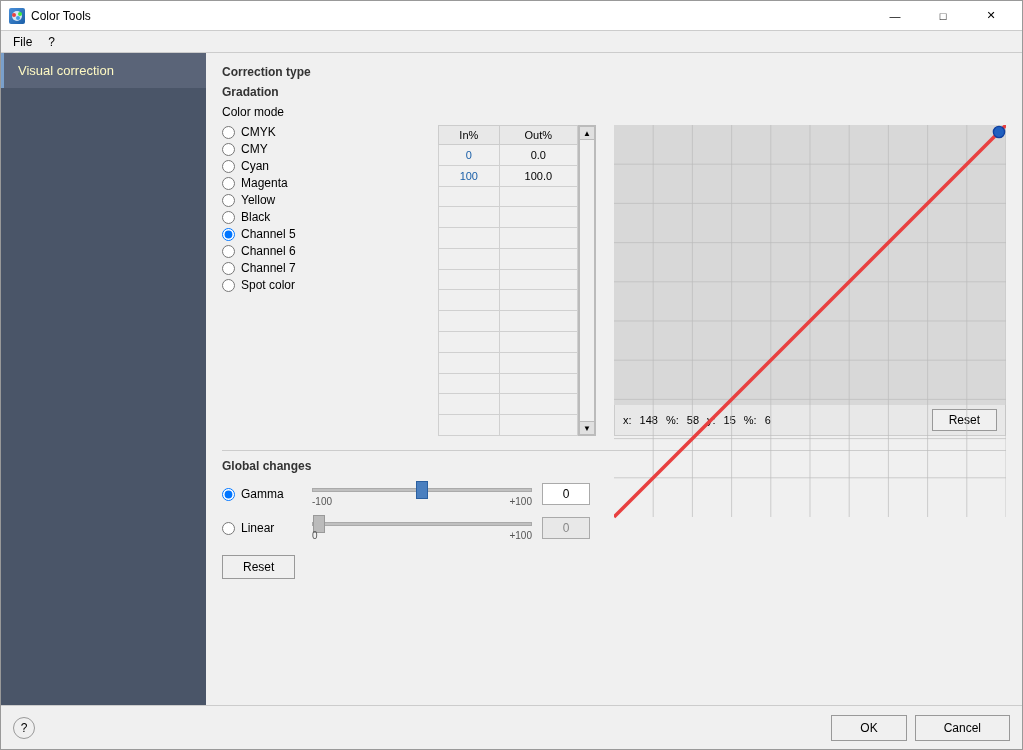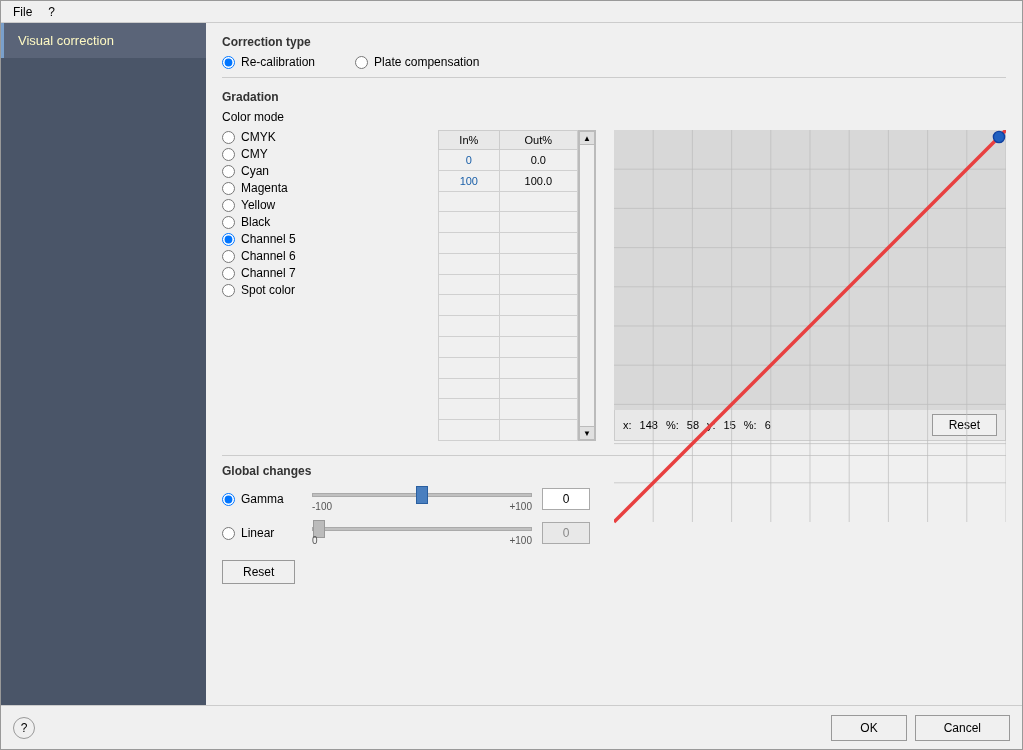--- a/index.html
+++ b/index.html
@@ -389,45 +389,51 @@
       display: flex;
       flex-direction: column;
       background: #f8f8f8;
     }
   </style>
 </head>
 <body>
 
 <div class="window">
 
+  <div class="title-bar">
+    <div class="title-bar-icon">
+      <svg width="12" height="12" viewBox="0 0 12 12">
+        <circle cx="6" cy="6" r="5" fill="white" opacity="0.8"></circle>
+        <circle cx="3" cy="5" r="2" fill="#e84040"></circle>
+        <circle cx="7" cy="8" r="2" fill="#40a0e8"></circle>
+        <circle cx="9" cy="4" r="2" fill="#40e840"></circle>
+      </svg>
+    </div>
+    <span class="title-bar-title">Color Tools</span>
+    <div class="title-bar-controls">
+      <button class="title-bar-btn">—</button>
+      <button class="title-bar-btn">□</button>
+      <button class="title-bar-btn close">✕</button>
+    </div>
+  </div>
 
   <div class="menu-bar">
     <span class="menu-item">File</span>
     <span class="menu-item">?</span>
   </div>
 
   <div class="window-body">
 
     <div class="sidebar">
       <div class="sidebar-item">Visual correction</div>
     </div>
 
     <div class="main-content">
 
       <div class="section-label">Correction type</div>
-      <div class="correction-type-row">
-        <div class="radio-group">
-          <input type="radio" name="correction_type" id="recalibration" checked="" style="">
-          <label for="recalibration">Re-calibration</label>
-        </div>
-        <div class="radio-group">
-          <input type="radio" name="correction_type" id="plate-compensation" style="">
-          <label for="plate-compensation">Plate compensation</label>
-        </div>
-      </div>
 
       <div class="section-label">Gradation</div>
       <div class="color-mode-label">Color mode</div>
 
       <div class="gradation-section">
 
         <div class="color-mode-panel">
           <div class="color-mode-list">
             <div class="color-mode-item">
               <input type="radio" name="color_mode" id="cmyk" style="">

